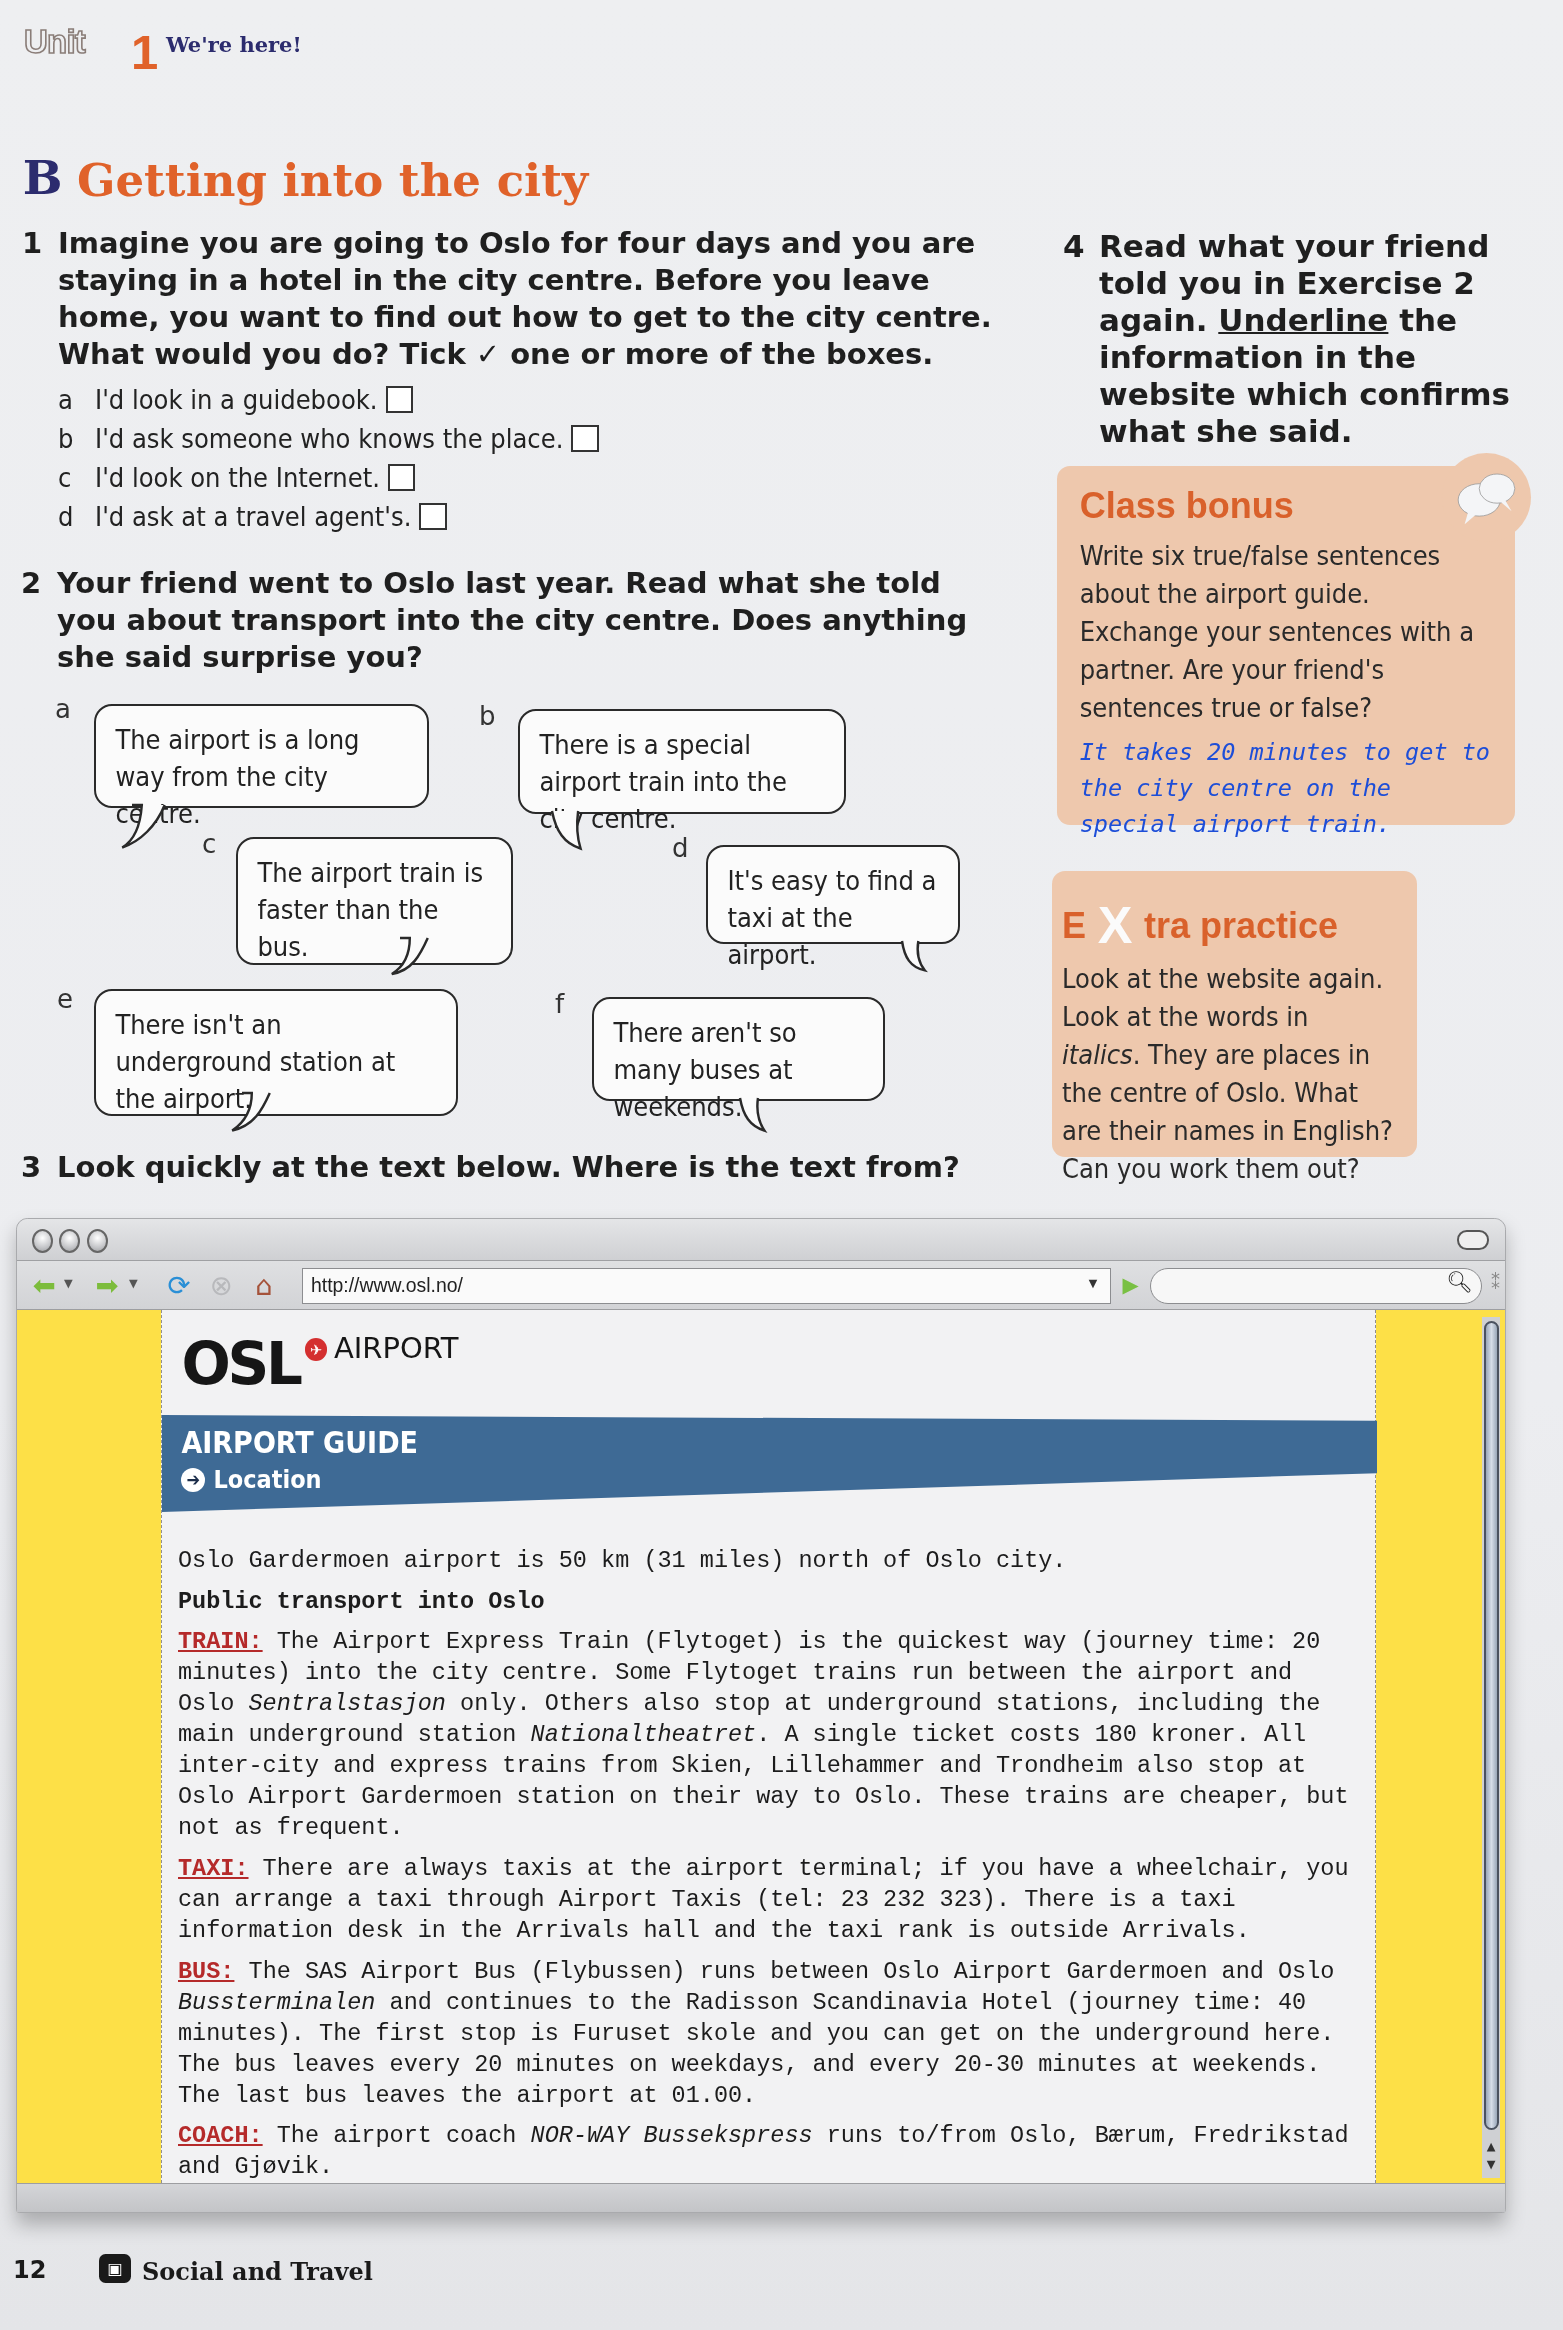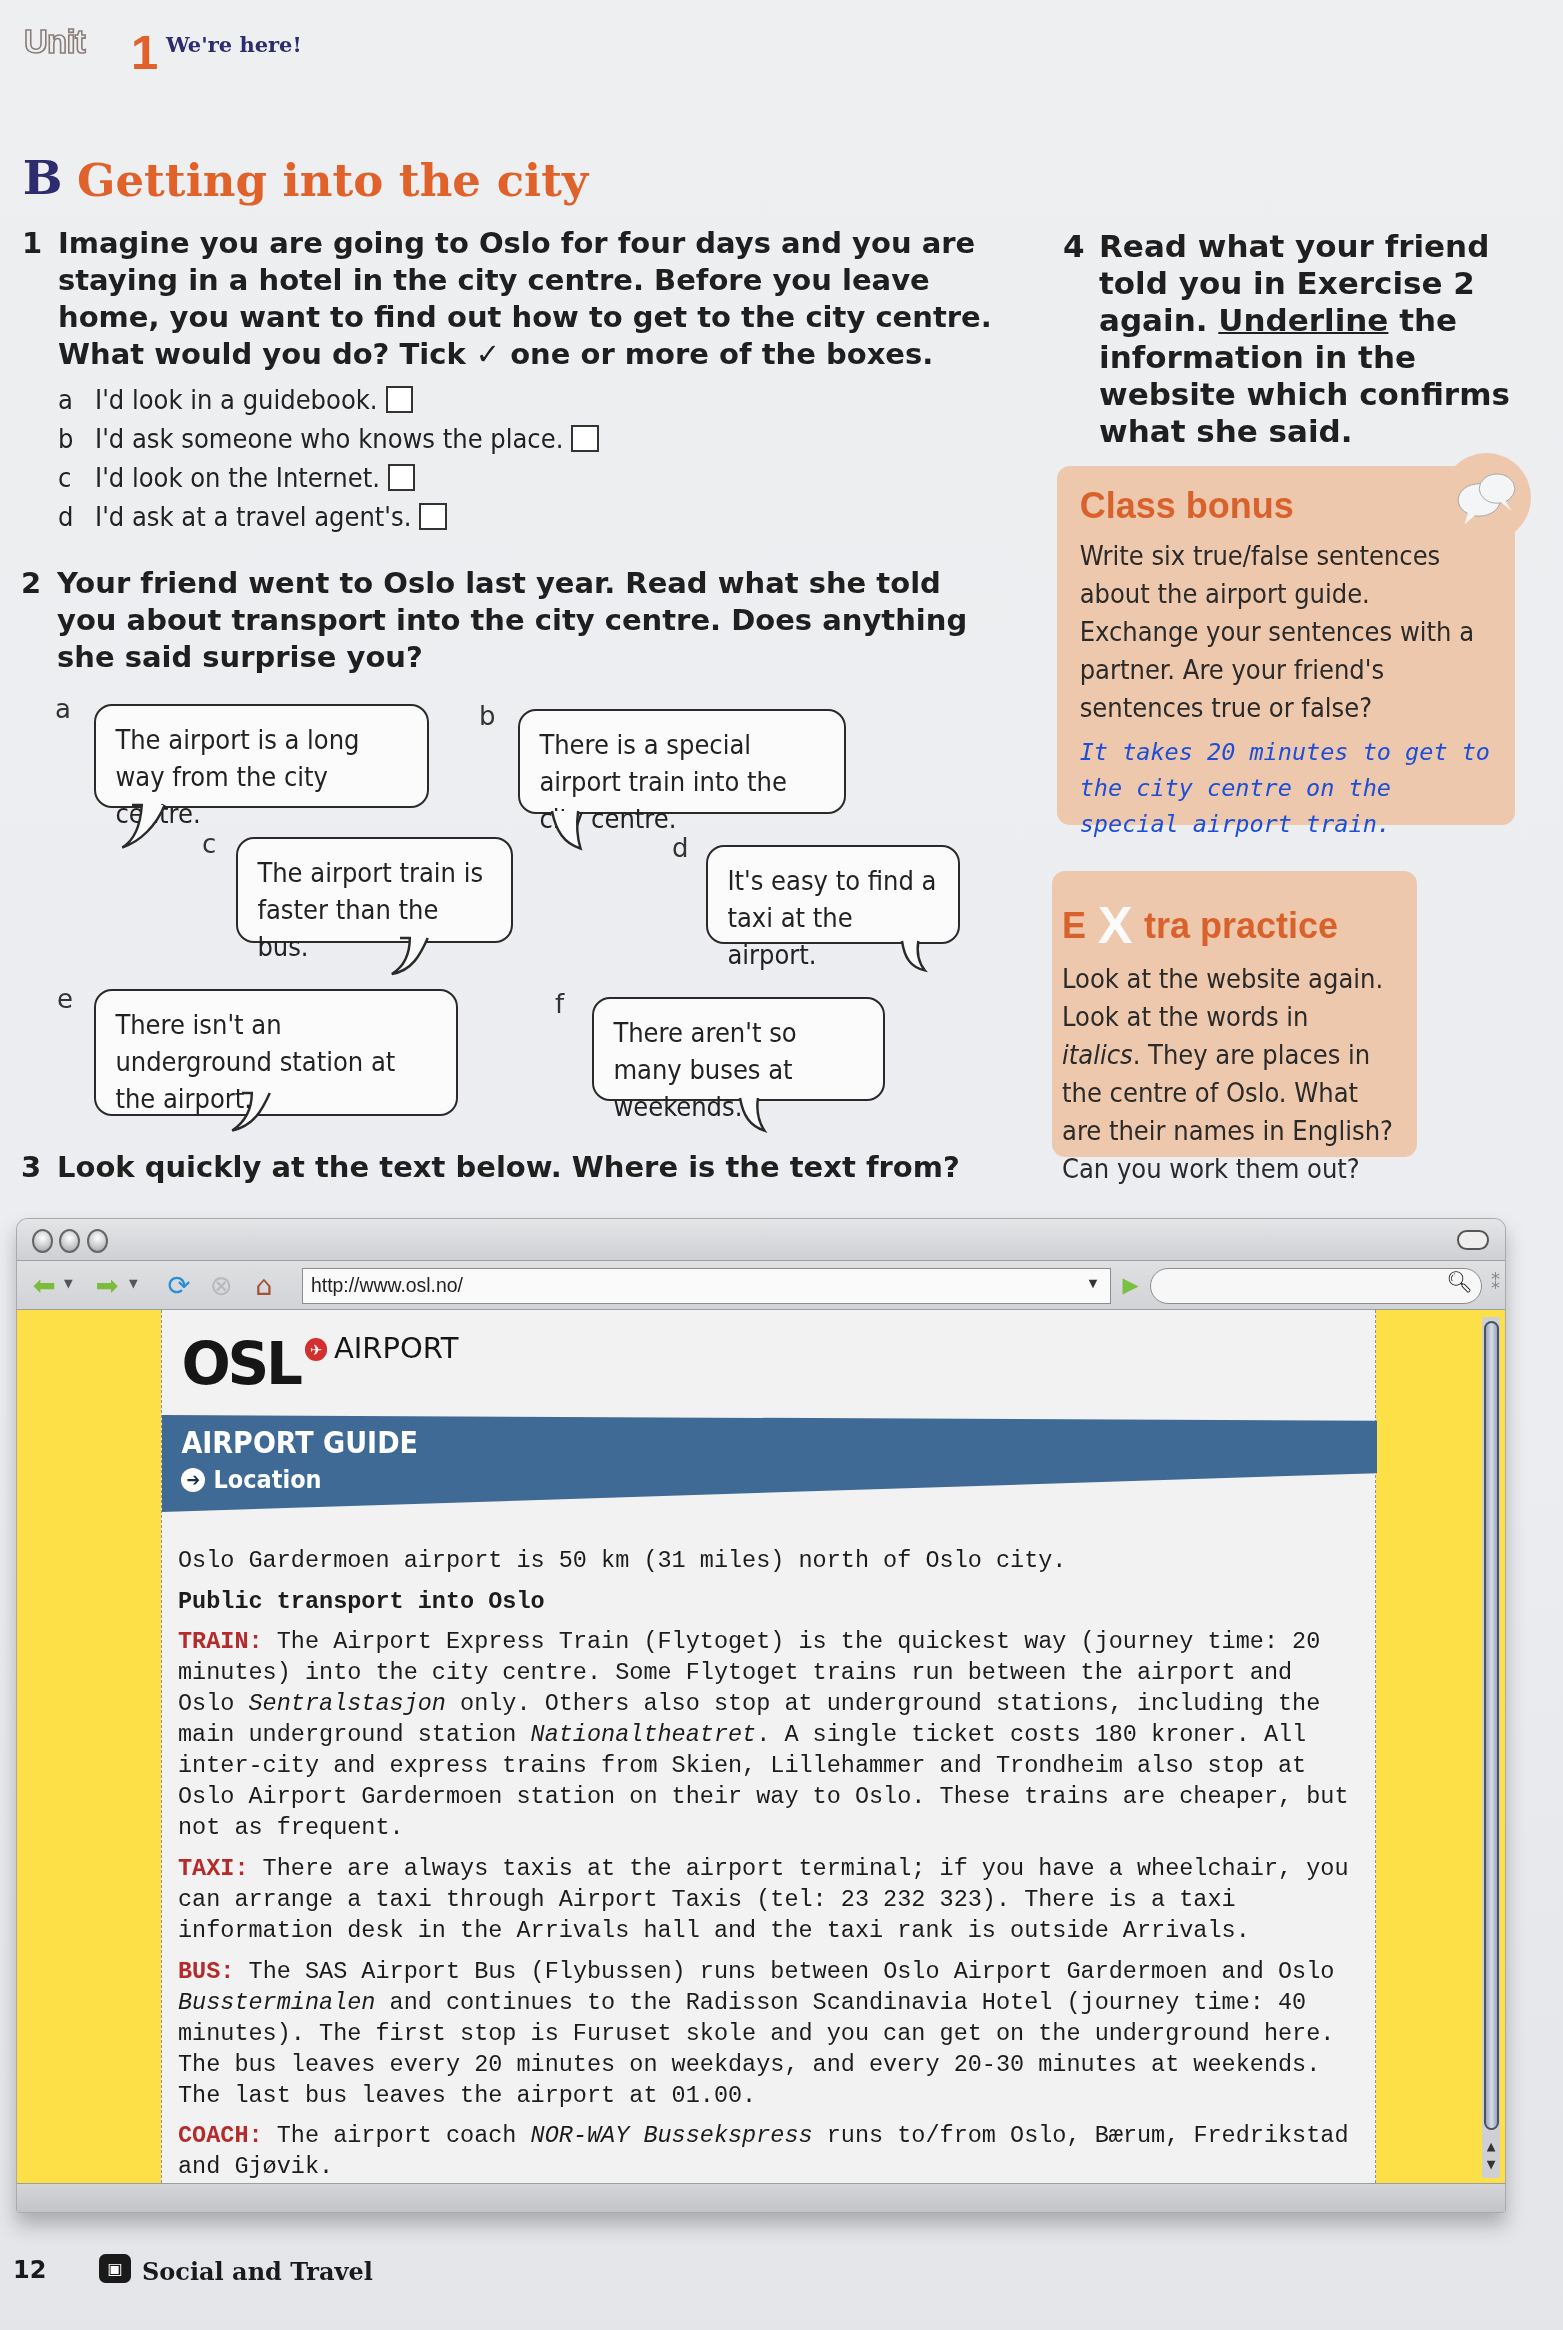--- a/index.html
+++ b/index.html
@@ -81,21 +81,21 @@
   .osl-plane { width: 22.7px; height: 22.7px; border-radius: 50%; background: #d42f2f; color: #fff; font-size: 14.6px; display: flex; align-items: center; justify-content: center; margin: 0 6.5px 32px 4.9px; }
   .osl-airport { font-family: "DejaVu Sans", sans-serif; font-weight: normal; font-size: 29px; color: #161616; margin-bottom: 27.5px; }
 
   .guide-band { position: absolute; left: 0; top: 105px; width: 1215px; height: 97px; background: #3e6a95; clip-path: polygon(0 0, 100% 6%, 100% 60%, 0 100%); }
   .guide-title { position: absolute; left: 19.4px; top: 9.7px; color: #fff; font-weight: bold; font-size: 30px; font-family: "DejaVu Sans Condensed", "DejaVu Sans", sans-serif; }
   .guide-sub { position: absolute; left: 19.4px; top: 50px; color: #fff; font-weight: bold; font-size: 25px; font-family: "DejaVu Sans Condensed", "DejaVu Sans", sans-serif; display: flex; align-items: center; gap: 8px; }
   .arrow-circle { width: 24px; height: 24px; border-radius: 50%; background: #fff; color: #1b2d4a; font-size: 18px; display: flex; align-items: center; justify-content: center; font-weight: bold; }
 
   .page-body { position: absolute; left: 16px; top: 235px; width: 1181px; font-family: "Liberation Mono", "DejaVu Sans Mono", monospace; font-size: 23.5px; line-height: 31px; color: #1c1c1c; }
   .page-body p { margin-bottom: 9.7px; }
-  .page-body .kw { color: #b52a2a; font-weight: bold; }
+  .page-body .kw { color: #b52a2a; font-weight: bold; text-decoration: underline; }
   .page-body .heading { font-weight: bold; }
 
   
   .footer-num { left: 13px; top: 2256px; font-size: 24px; font-weight: bold; font-family: "DejaVu Sans", sans-serif; color: #1a1a1a; }
   .footer-icon { left: 99px; top: 2254px; width: 32px; height: 29px; background: #1a1a1a; border-radius: 6.5px; color: #fff; font-size: 16px; display: flex; align-items: center; justify-content: center; }
   .footer-text { left: 142px; top: 2257px; font-size: 24px; font-weight: bold; font-family: "DejaVu Serif", serif; color: #1a1a1a; }
 </style>
 </head>
 <body>
 
@@ -148,21 +148,21 @@
 
 <span class="bubble-letter" style="left:479px; top:701px;">b</span>
 <div class="bubble" style="left:518px; top:709px; width:328px; height:105px;">
   <span>There is a special airport train into the city centre.</span>
   <svg class="tail" width="49" height="49" style="left:32px; top:100px;" viewBox="0 0 60 60">
       <path d="M0 0 C5 25 15 40 35 46 C30 30 30 15 32 0" fill="#fbfbfb" stroke="#2a2a2a" stroke-width="3"></path>
     </svg>
 </div>
 
 <span class="bubble-letter" style="left:202px; top:829px;">c</span>
-<div class="bubble" style="left:236px; top:837px; width:277px; height:106px;">
+<div class="bubble" style="left:236px; top:837px; width:277px; height:128px;">
   <span>The airport train is faster than the bus.</span>
   <svg class="tail" width="49" height="49" style="left:162px; top:99px;" viewBox="0 0 60 60">
       <path d="M0 0 L12 0 C12 25 0 38 -10 44 C15 40 25 20 34 0" fill="#fbfbfb" stroke="#2a2a2a" stroke-width="3"></path>
     </svg>
 </div>
 
 <span class="bubble-letter" style="left:672px; top:833px;">d</span>
 <div class="bubble" style="left:706px; top:845px; width:254px; height:99px;">
   <span>It's easy to find a taxi at the airport.</span>
   <svg class="tail" width="49" height="49" style="left:194px; top:94px;" viewBox="0 0 60 60">

